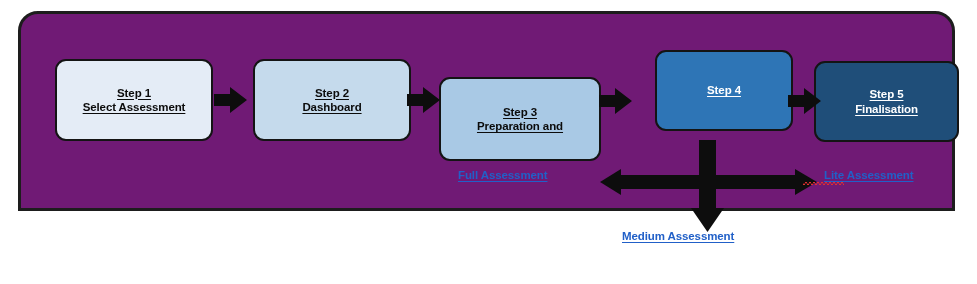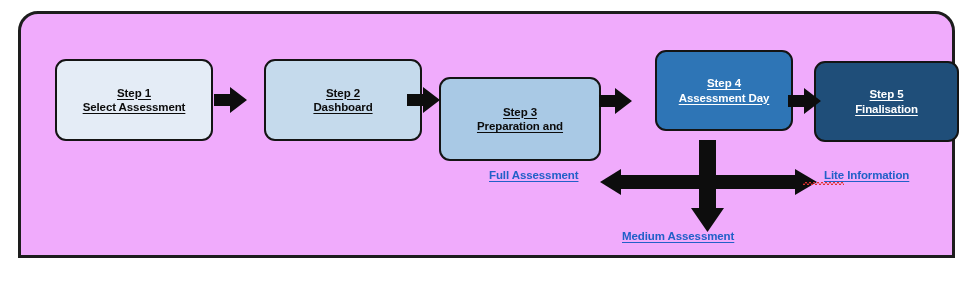--- a/index.html
+++ b/index.html
@@ -19,23 +19,23 @@
     width: 977px;
     height: 284px;
   }
 
   
   .outer-container {
     position: absolute;
     left: 18px;
     top: 11px;
     width: 937px;
-    height: 247px;
+    height: 200px;
     box-sizing: border-box;
-    background: #f0abfc;
+    background: #701a75;
     border: 3px solid #1d1d1d;
     border-top-left-radius: 20px;
     border-top-right-radius: 20px;
     border-bottom-left-radius: 0;
     border-bottom-right-radius: 0;
   }
 
   
   .step-box {
     position: absolute;
@@ -53,21 +53,21 @@
     line-height: 14.5px;
     letter-spacing: -0.1px;
   }
   .step-text .ln {
     display: block;
     text-decoration: underline;
     text-underline-offset: 1.5px;
   }
 
   .step-1 { left: 34px;  top: 45px; width: 158px; height: 82px; background: #e4ecf6; }
-  .step-2 { left: 243px; top: 45px; width: 158px; height: 82px; background: #c5daec; align-items: center; }
+  .step-2 { left: 232px; top: 45px; width: 158px; height: 82px; background: #c5daec; align-items: center; }
   .step-3 { left: 418px; top: 63px; width: 162px; height: 84px; background: #a9c9e5; }
   .step-4 { left: 634px; top: 36px; width: 138px; height: 81px; background: #2e75b6; }
   .step-5 { left: 793px; top: 47px; width: 145px; height: 81px; background: #1f4e79; }
 
   .step-1 .step-text,
   .step-2 .step-text,
   .step-3 .step-text { color: #0b0b0b; }
   .step-4 .step-text,
   .step-5 .step-text { color: #ffffff; }
 
@@ -97,21 +97,21 @@
   .branch-label {
     position: absolute;
     font-size: 11.5px;
     font-weight: bold;
     color: #2160c8;
     text-decoration: underline;
     text-underline-offset: 1.5px;
     white-space: nowrap;
     letter-spacing: -0.1px;
   }
-  .label-full   { left: 458px; top: 169px; margin-left: 31px; }
+  .label-full   { left: 458px; top: 169px; }
   .label-lite   { left: 803px; top: 169px; }
   .label-medium { left: 622px; top: 230px; text-align: right; }
 
   
   .misspelled {
     position: relative;
     padding-left: 21px;
   }
   .misspelled::after {
     content: "";
@@ -151,21 +151,20 @@
     <div class="step-box step-3">
       <div class="step-text">
         <span class="ln">Step 3</span>
         <span class="ln">Preparation and</span>
       </div>
     </div>
 
     <div class="step-box step-4">
       <div class="step-text">
         <span class="ln">Step 4</span>
-        <span class="ln">Assessment Day</span>
       </div>
     </div>
 
     <div class="step-box step-5">
       <div class="step-text">
         <span class="ln">Step 5</span>
         <span class="ln">Finalisation</span>
       </div>
     </div>
 
@@ -202,17 +201,17 @@
         <path d="M22 29 V55 L1 42 Z" fill="#0d0d0d"></path>
 
         <path d="M196 29 V55 L218 42 Z" fill="#0d0d0d"></path>
       </svg>
     </div>
 
   </div>
 
   <a class="branch-label label-full" href="#">Full Assessment</a>
 
-  <a class="branch-label label-lite" href="#"><span class="misspelled">Lite</span><span> Information</span></a>
+  <a class="branch-label label-lite" href="#"><span class="misspelled">Lite</span><span> Assessment</span></a>
 
   <a class="branch-label label-medium" href="#">Medium Assessment</a>
 
 </div>
 
 </body></html>

